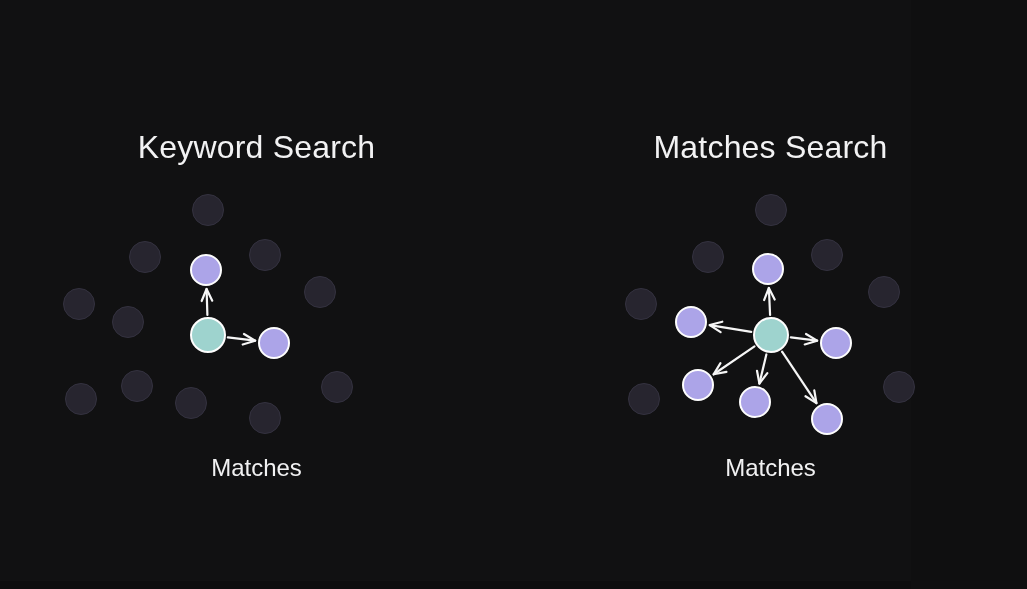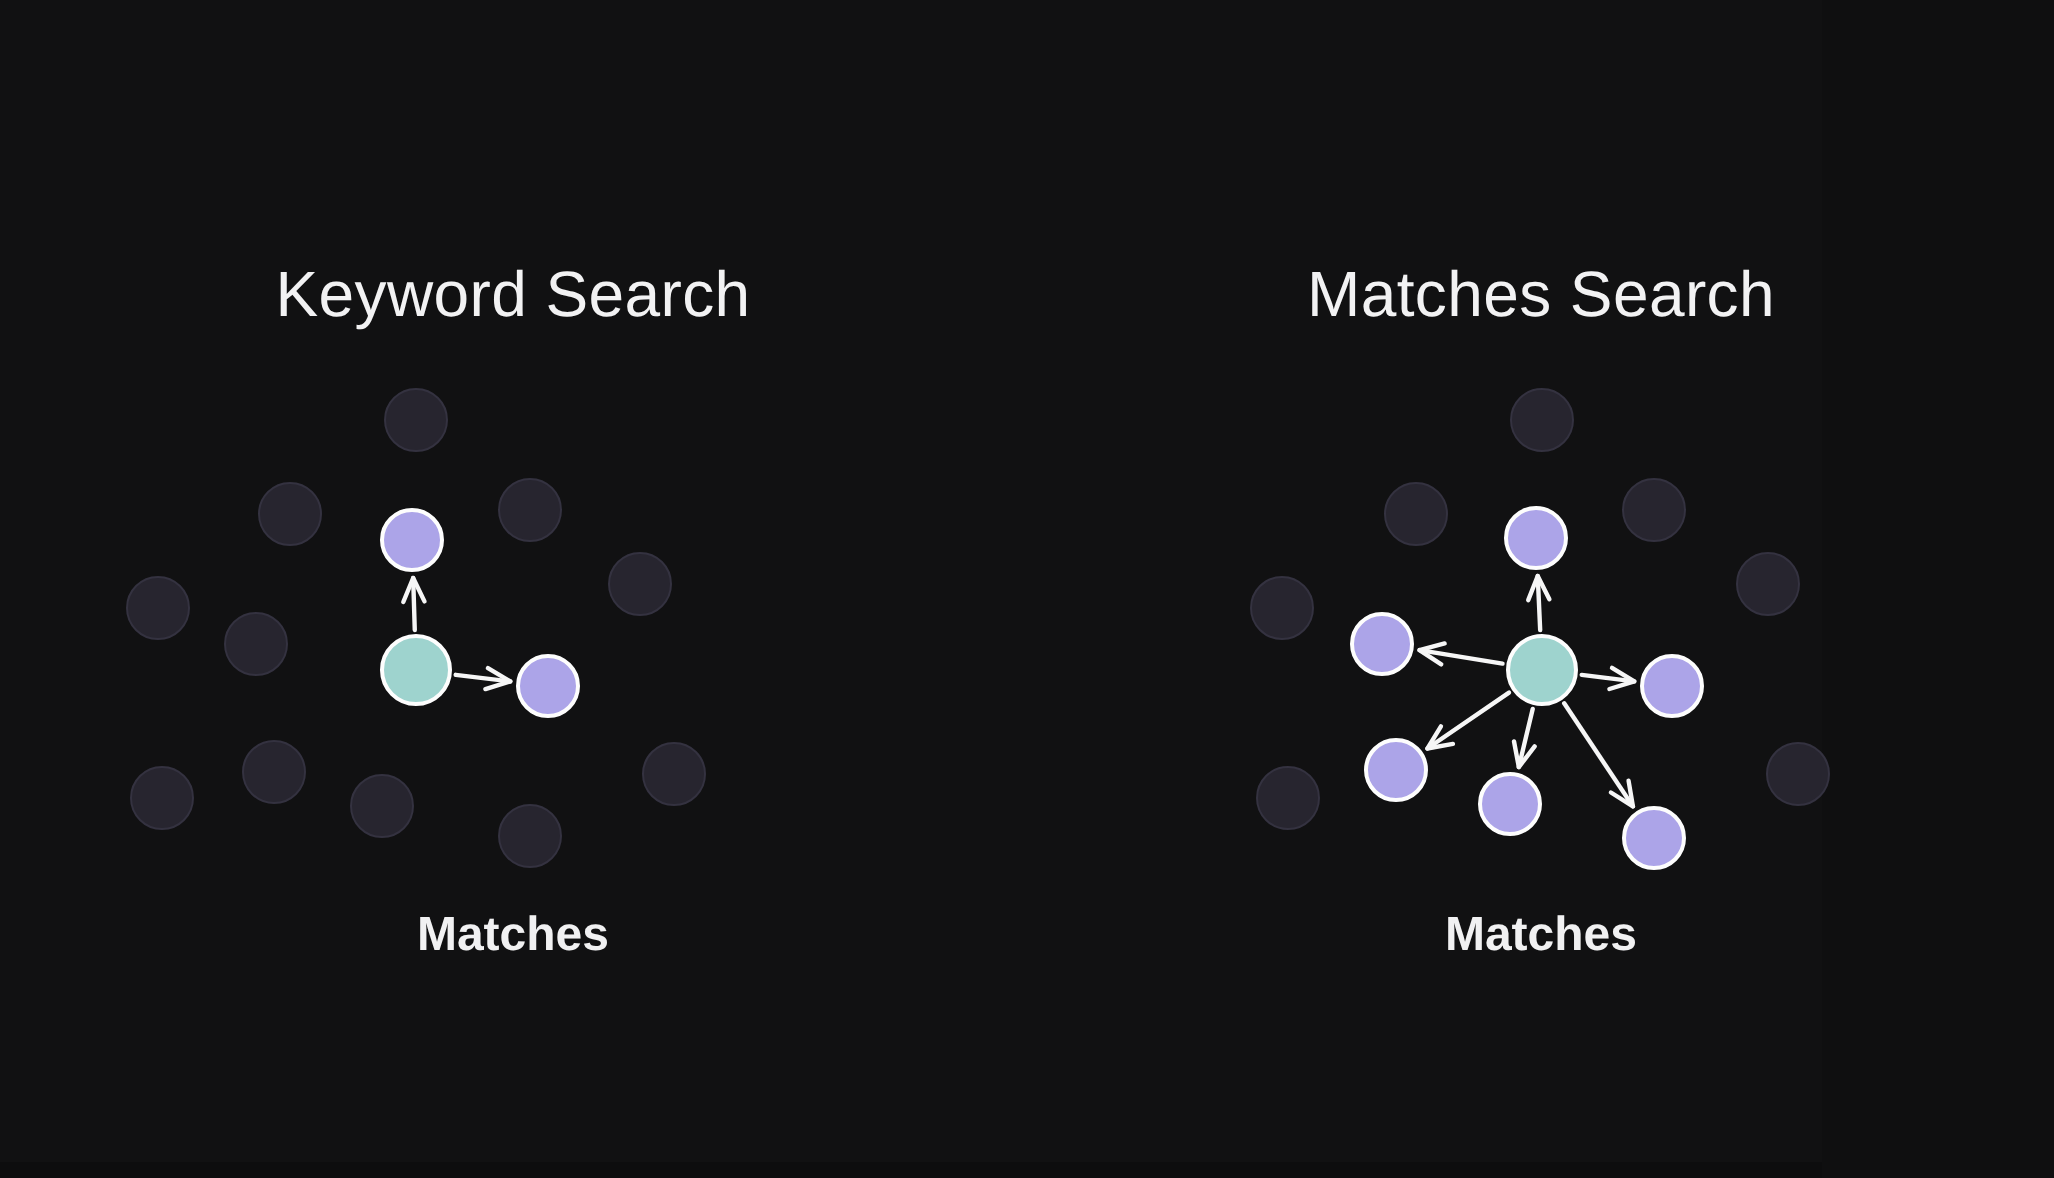--- a/index.html
+++ b/index.html
@@ -45,21 +45,21 @@
     white-space: nowrap;
   }
   .panel-caption {
     position: absolute;
     top: 452px;
     left: 0;
     width: 100%;
     text-align: center;
     color: #f1f1f2;
     font-size: 24px;
-    font-weight: 700;
+    font-weight: 400;
     line-height: 32px;
     white-space: nowrap;
   }
 
   .graph {
     position: absolute;
     left: 0;
     top: 0;
     width: 513px;
     height: 589px;

